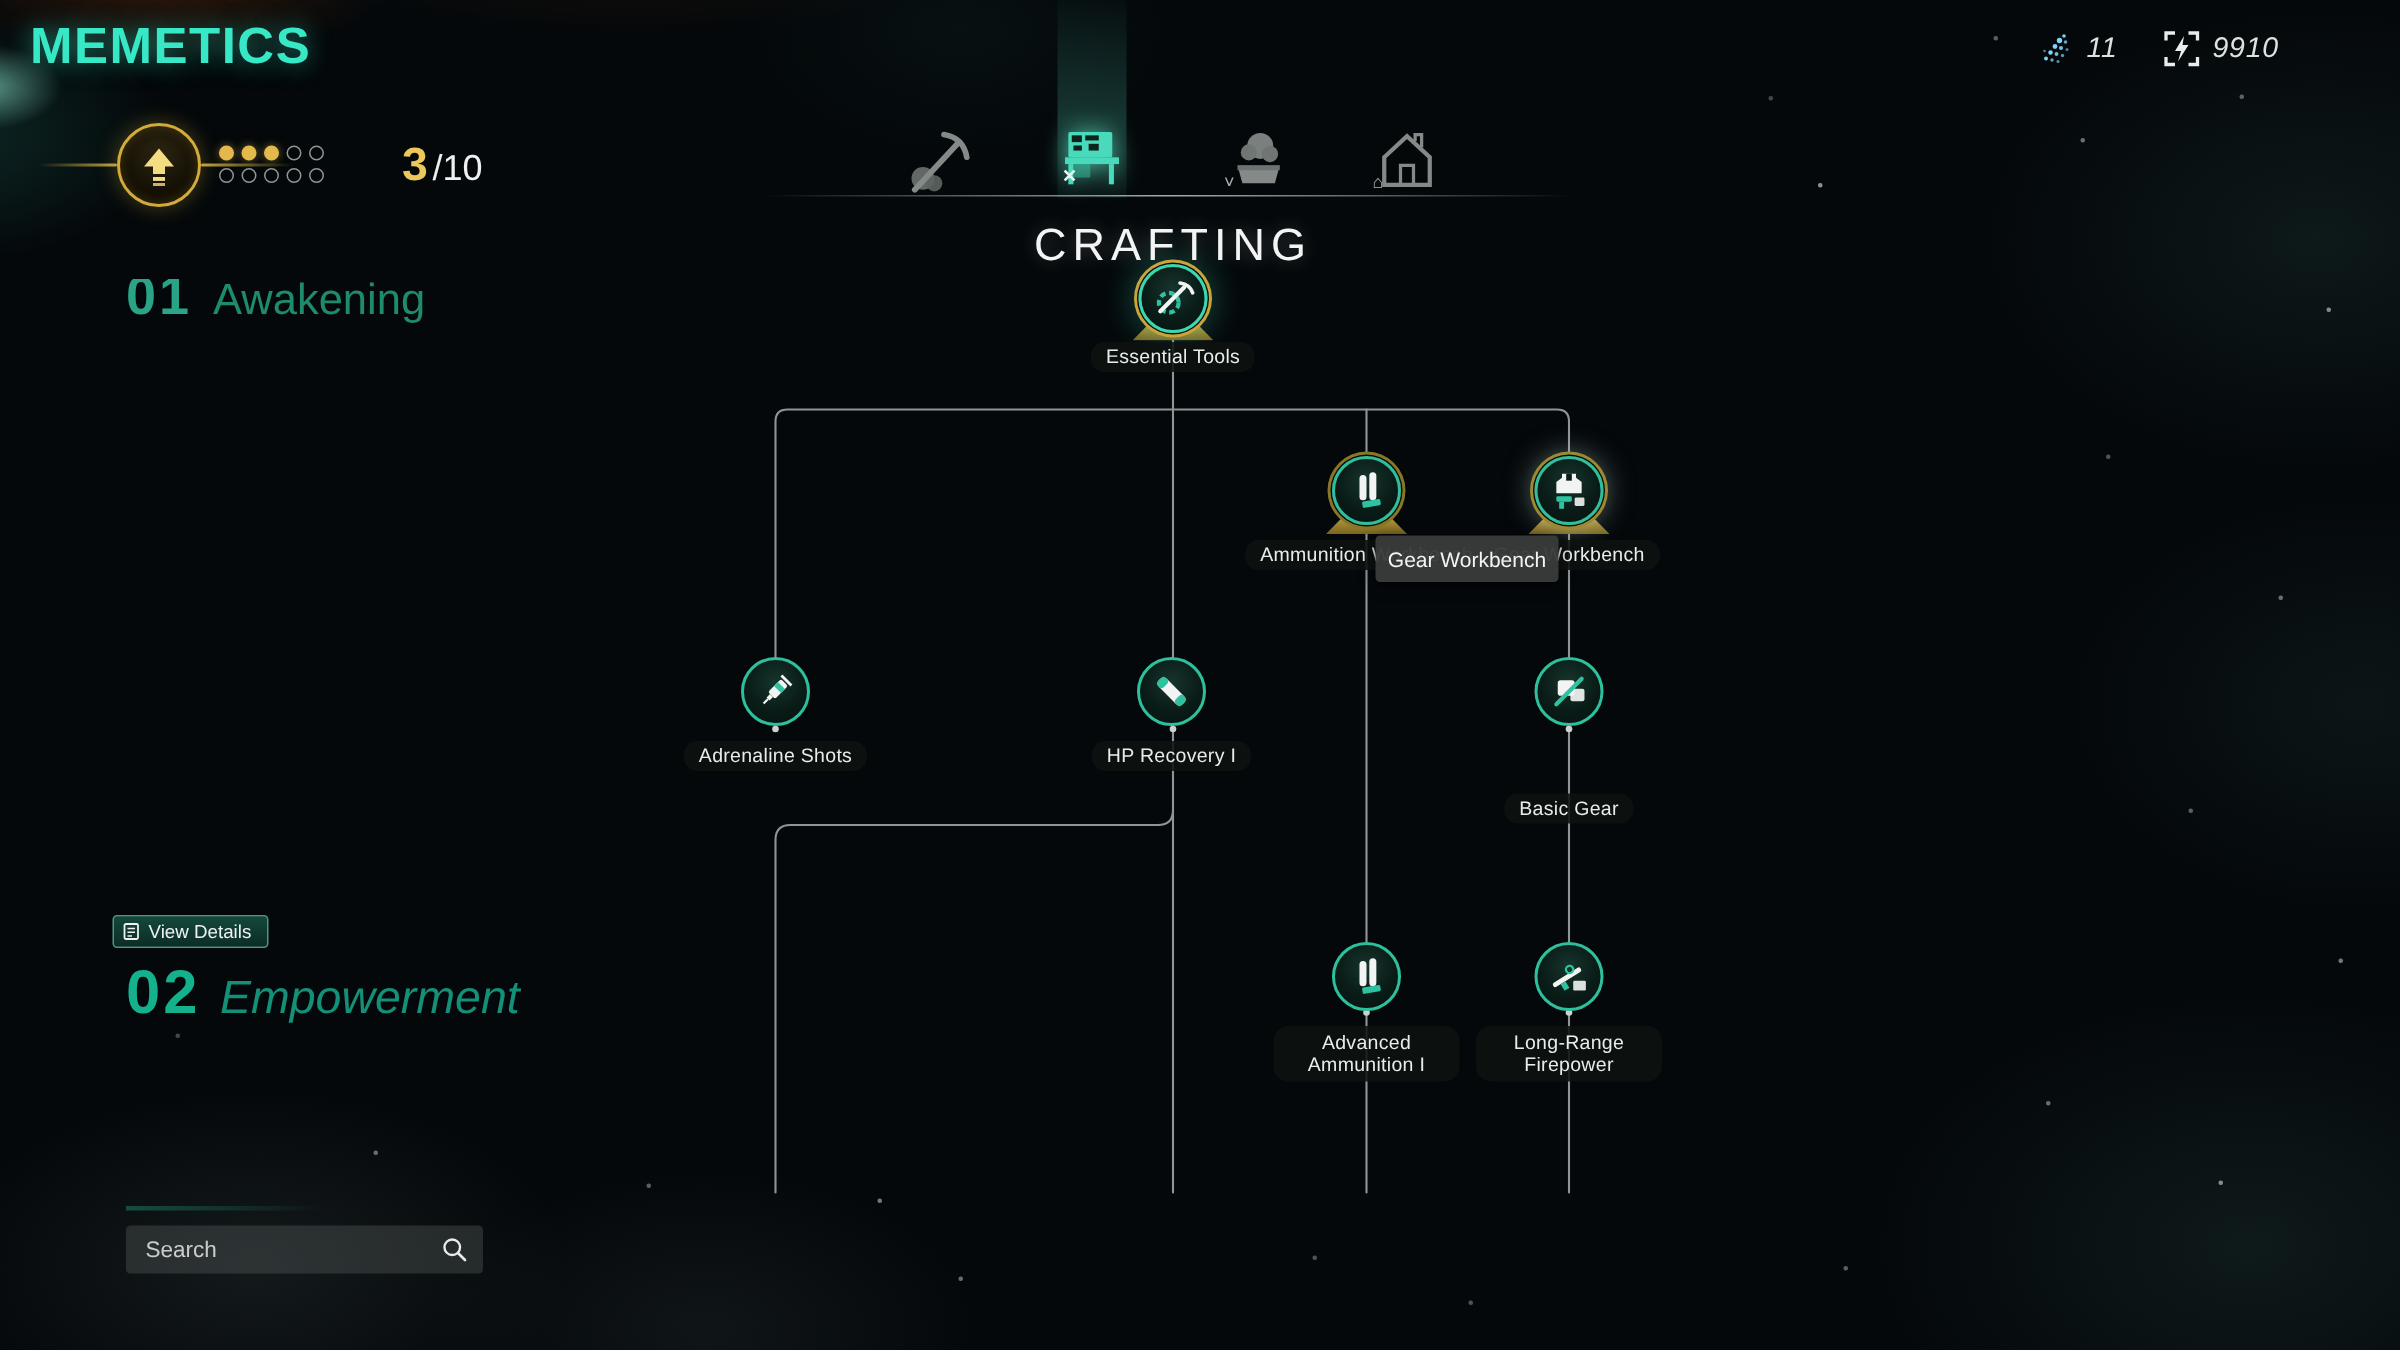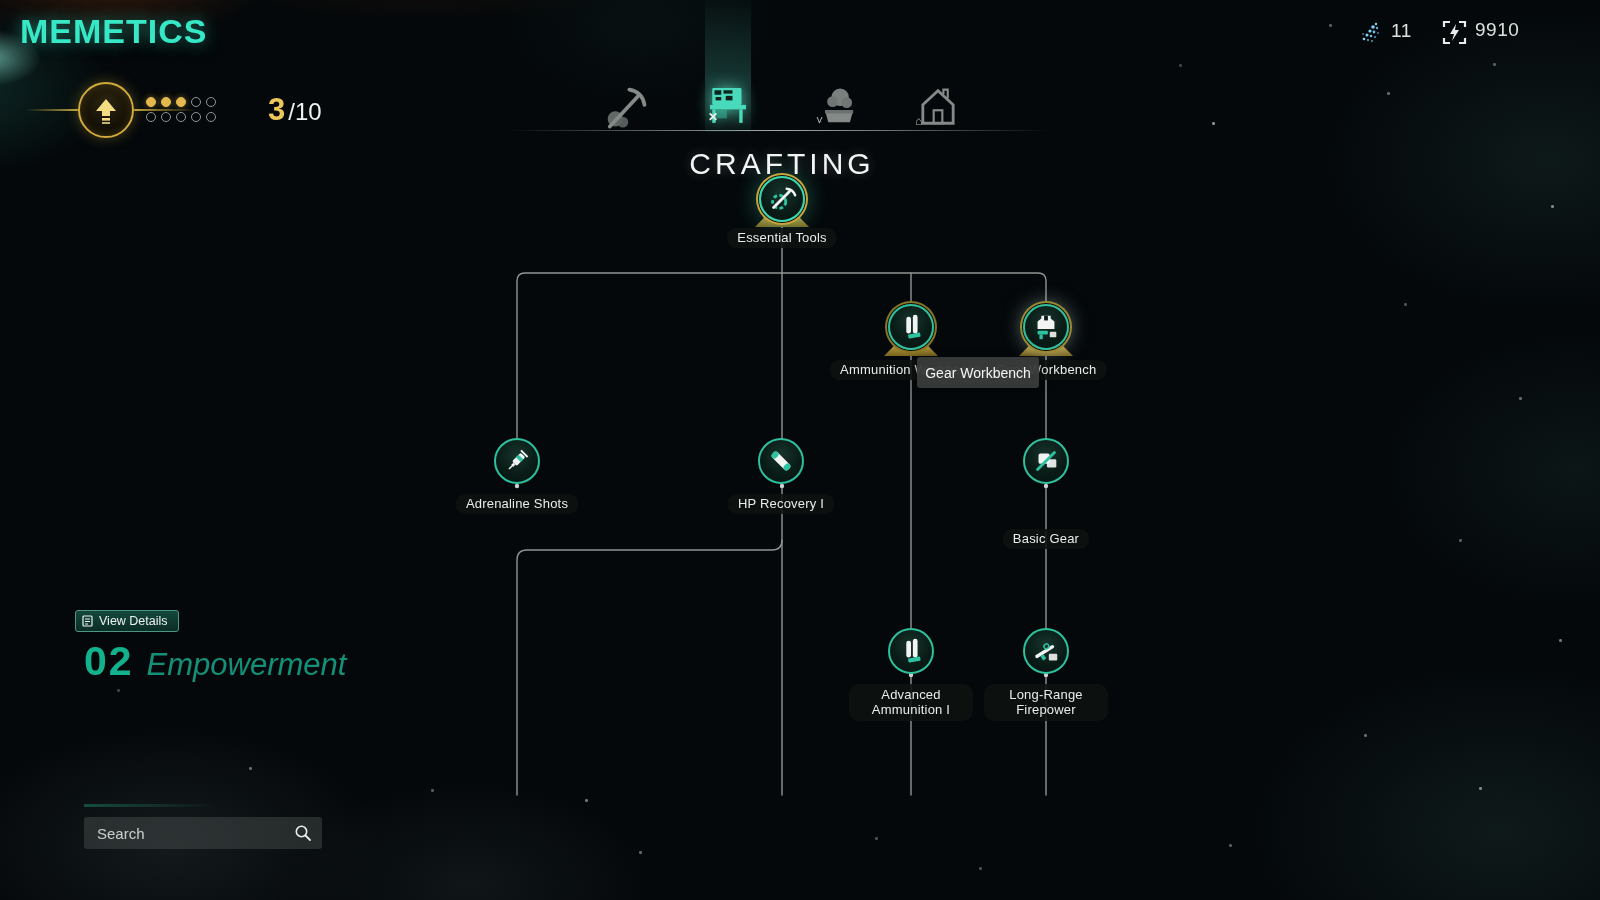--- a/index.html
+++ b/index.html
@@ -14,21 +14,21 @@
       radial-gradient(280px 200px at 1575px 470px, rgba(60,105,98,.14), transparent 70%),
       radial-gradient(360px 240px at 1500px 830px, rgba(72,118,110,.16), transparent 70%),
       radial-gradient(300px 170px at 170px 845px, rgba(128,142,152,.13), transparent 70%),
       radial-gradient(260px 150px at 470px 885px, rgba(120,135,145,.10), transparent 70%),
       radial-gradient(200px 120px at 640px 20px, rgba(40,90,80,.10), transparent 70%),
       #04080a;}
   .abs{position:absolute;}
   
   .app-title{left:20px;top:12px;font-size:34px;font-weight:bold;letter-spacing:1px;
     color:#36e8c6;text-shadow:0 0 16px rgba(54,232,198,.55);z-index:5;}
-  .currency{display:flex;gap:7px;z-index:5;}
+  .currency{display:flex;align-items:center;gap:7px;z-index:5;font-style:italic;}
   .currency .val{font-size:19px;color:#dde2e0;letter-spacing:.5px;}
   
   .emblem{left:78px;top:82px;width:56px;height:56px;border-radius:50%;
     border:2px solid #d2ab3c;box-sizing:border-box;z-index:5;
     background:radial-gradient(circle at 50% 35%, #2b2410 0%, #141005 60%, #0a0803 100%);
     box-shadow:0 0 14px rgba(210,171,60,.35), inset 0 0 8px rgba(210,171,60,.25);
     display:flex;align-items:center;justify-content:center;}
   .flourish{height:2px;z-index:4;top:109px;border-radius:2px;}
   .fl-l{left:26px;width:52px;background:linear-gradient(90deg,transparent,#c2a43e);}
   .fl-r{left:134px;width:62px;background:linear-gradient(90deg,#c2a43e,transparent);}
@@ -211,20 +211,26 @@
     <svg width="52" height="52" viewBox="0 0 48 48">
       <path d="M10 22 L24 9 L38 22 V39 H10 Z" fill="none" stroke="#9aa19e" stroke-width="2.6"></path>
       <rect x="20" y="27" width="8" height="12" fill="none" stroke="#9aa19e" stroke-width="2"></rect>
       <path d="M29 12 V8 h4 v8" fill="none" stroke="#9aa19e" stroke-width="2"></path>
     </svg>
   </div>
   <div class="abs tab-glyph" style="left:915px;top:114px;">⌂</div>
 
   <div class="abs page-title">CRAFTING</div>
 
+  <div class="abs sec1-clip">
+    <div class="sec1-inner">
+      <span class="sec1-num">01</span>
+      <span class="sec1-name">Awakening</span>
+    </div>
+  </div>
 
   <div class="abs view-details">
     <svg width="11" height="12" viewBox="0 0 11 12">
       <rect x="1" y="1" width="9" height="10" rx="1" fill="none" stroke="#eef1f0" stroke-width="1.2"></rect>
       <line x1="3" y1="4" x2="8" y2="4" stroke="#eef1f0" stroke-width="1"></line>
       <line x1="3" y1="6.5" x2="8" y2="6.5" stroke="#eef1f0" stroke-width="1"></line>
       <line x1="3" y1="9" x2="6" y2="9" stroke="#eef1f0" stroke-width="1"></line>
     </svg>
     <span>View Details</span>
   </div>

